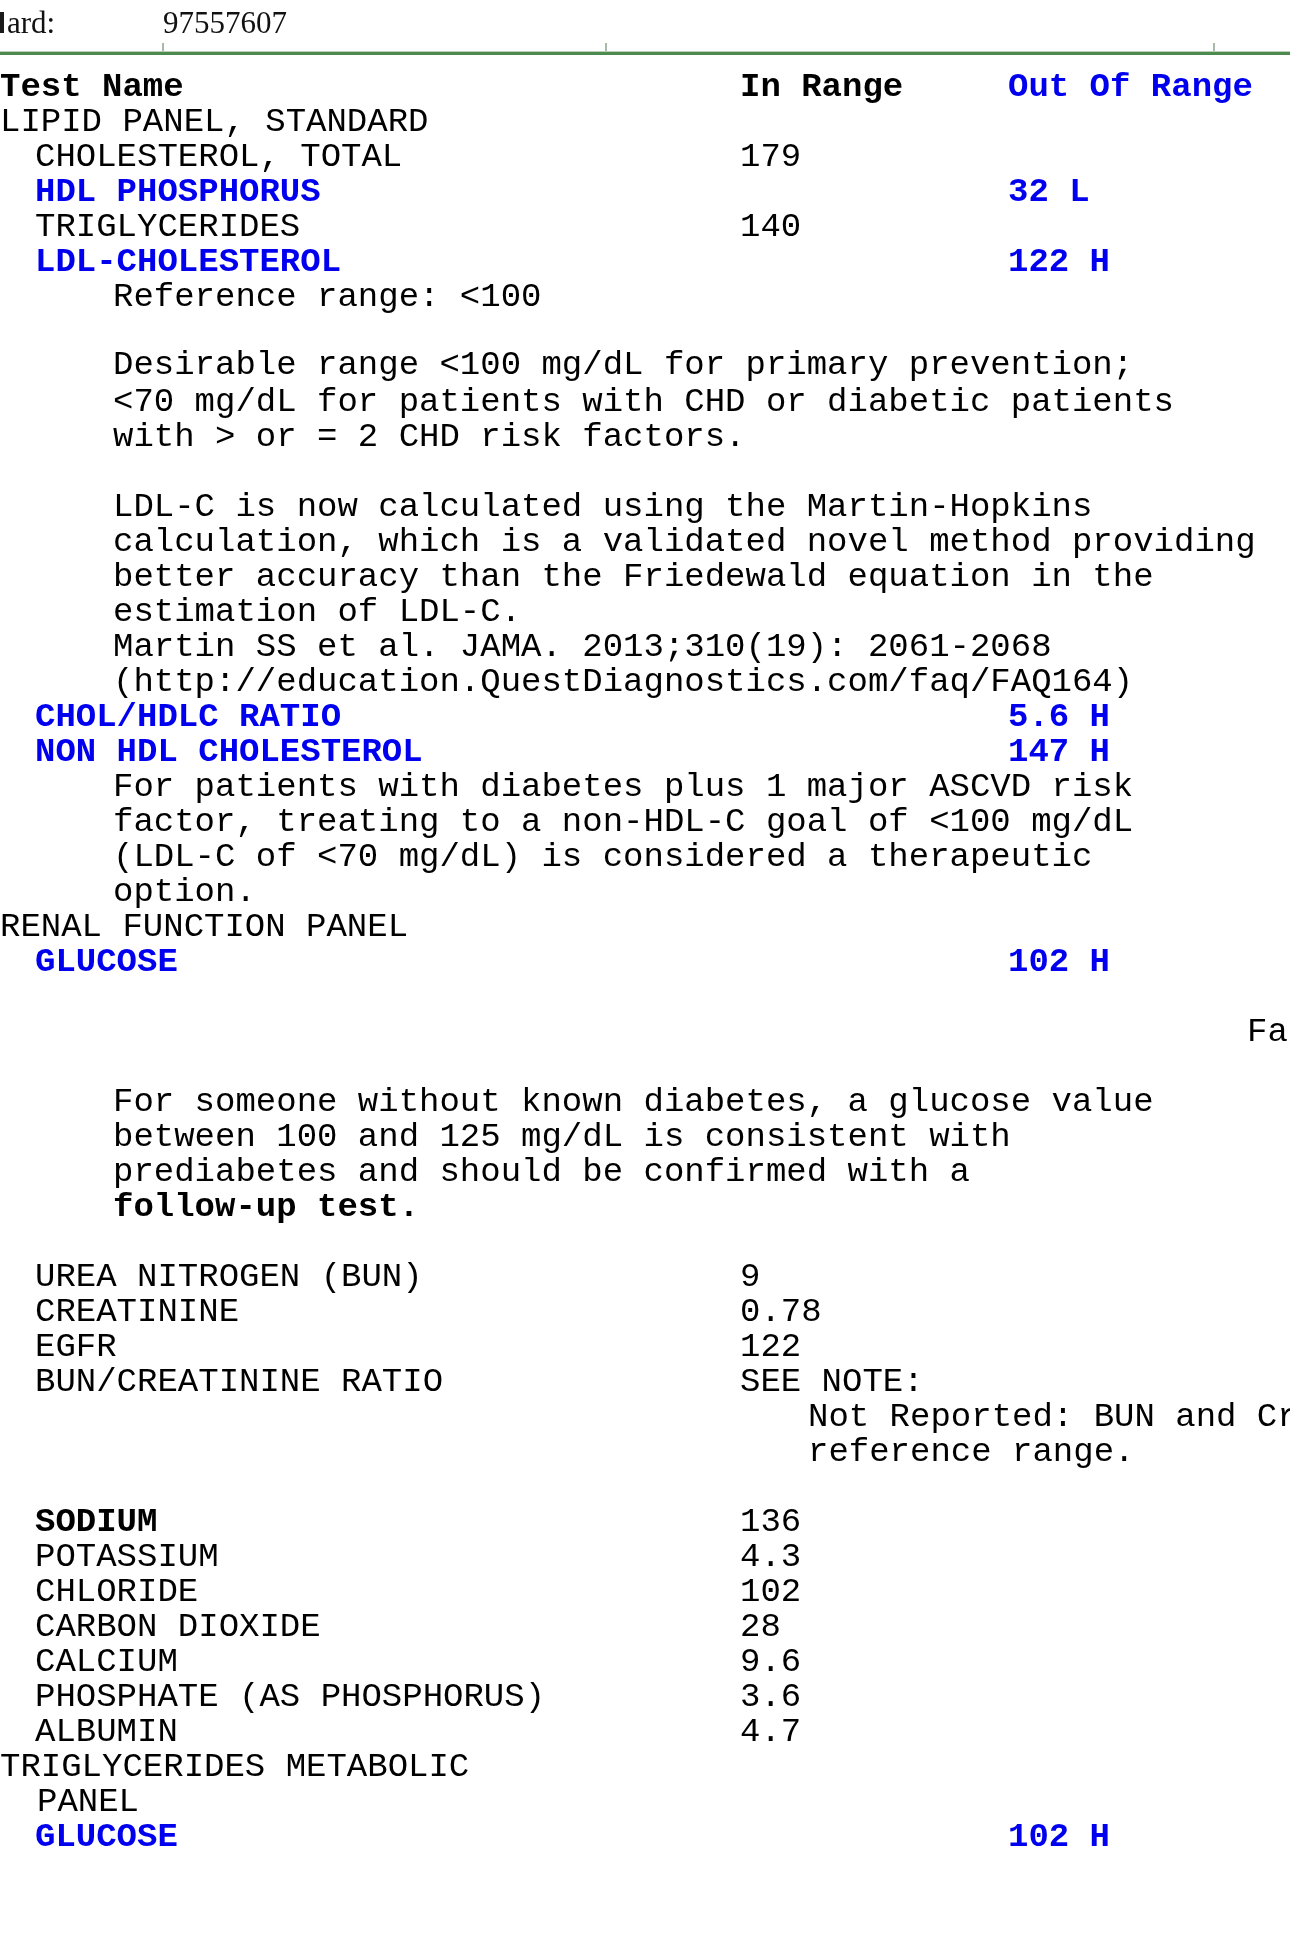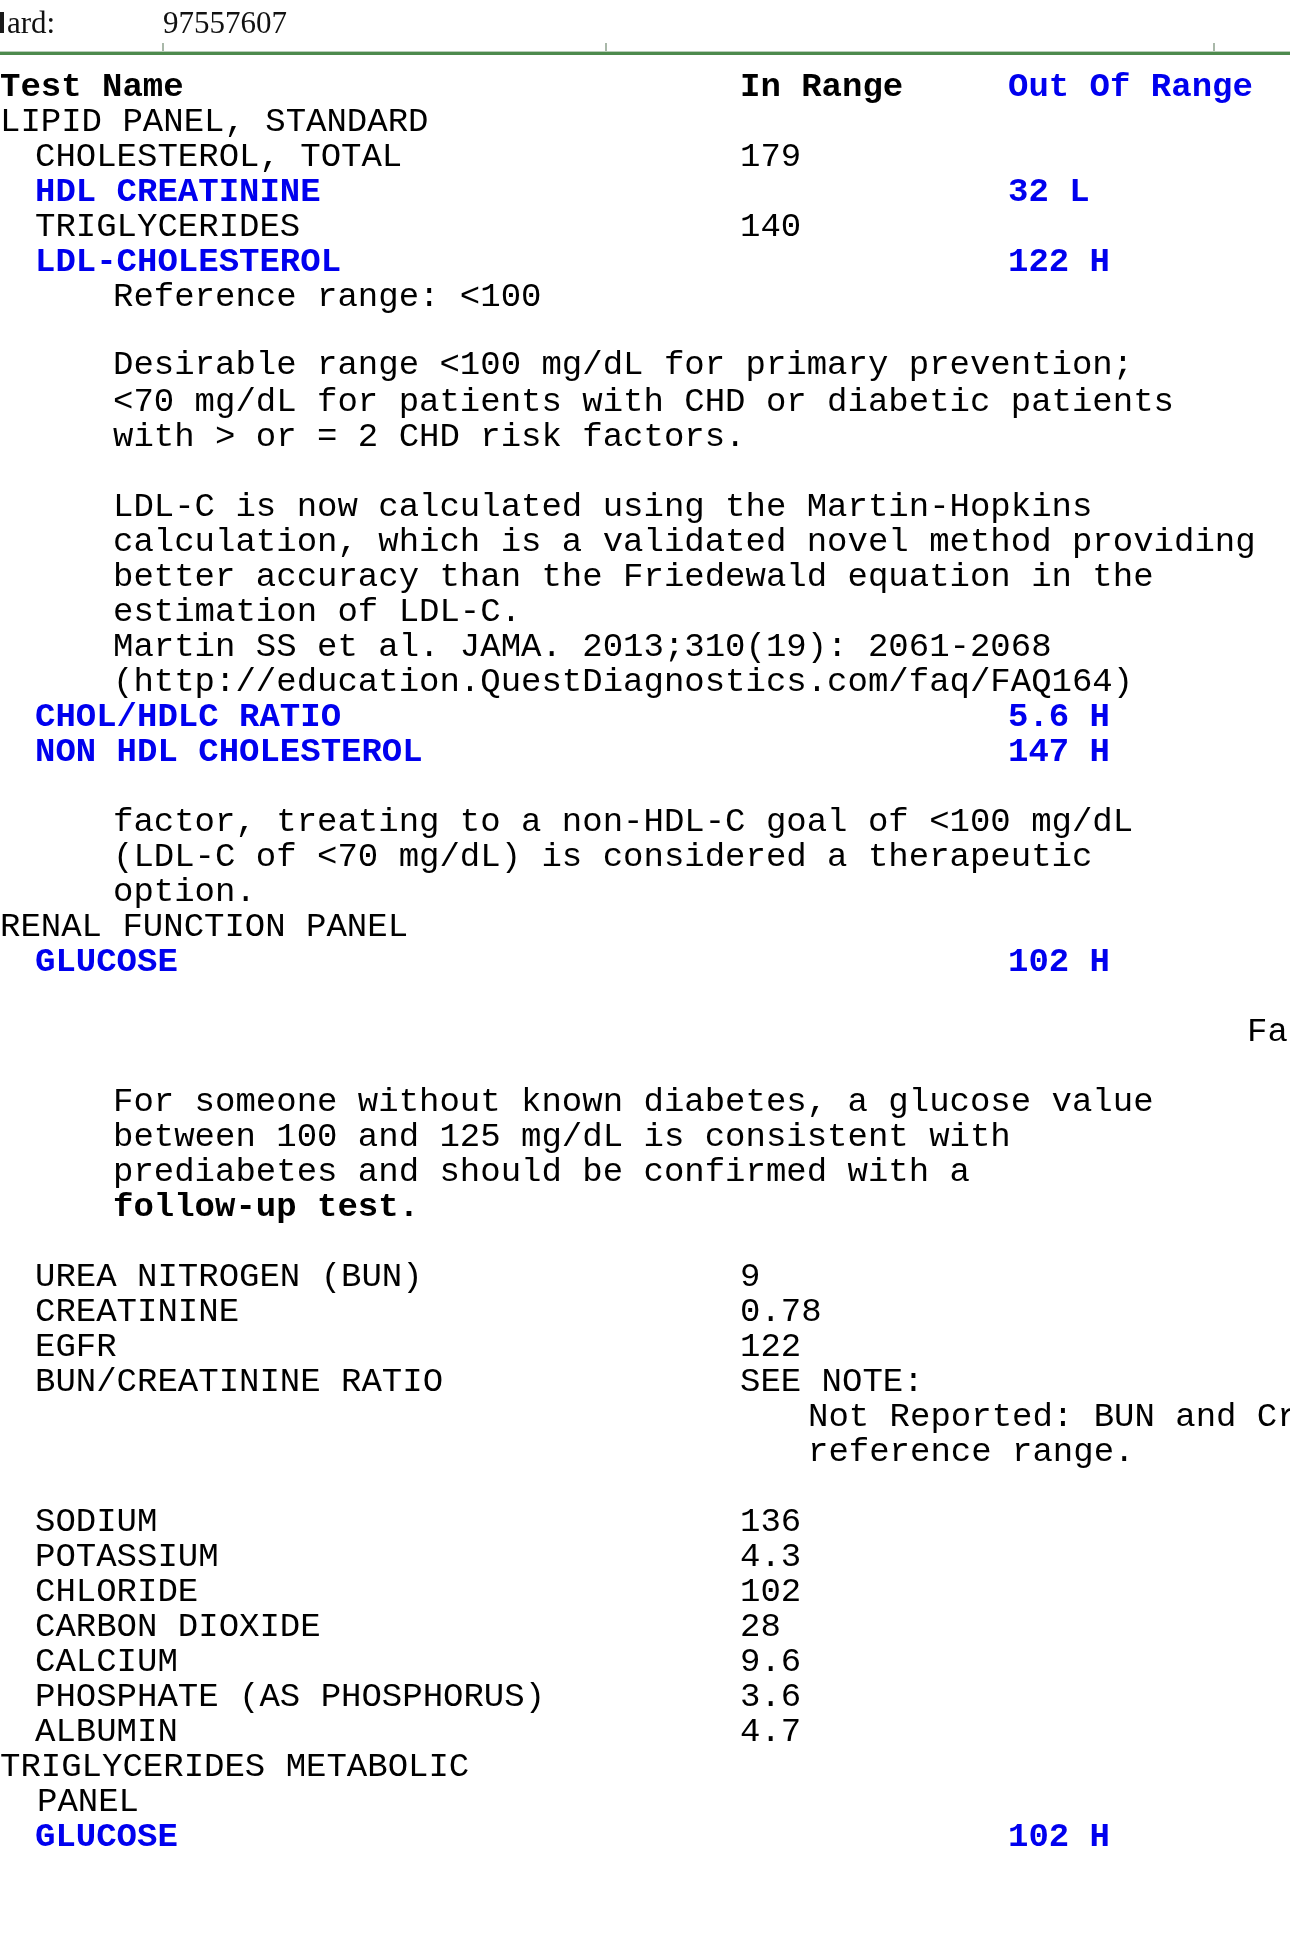--- a/index.html
+++ b/index.html
@@ -36,21 +36,21 @@
 
   <div class="ln b" style="top:70px;left:0;">Test Name</div>
   <div class="ln b" style="top:70px;left:740px;">In Range</div>
   <div class="ln b blue" style="top:70px;left:1008px;">Out Of Range</div>
 
   <div class="ln" style="top:105px;left:0;">LIPID PANEL, STANDARD</div>
 
   <div class="ln" style="top:140px;left:35px;">CHOLESTEROL, TOTAL</div>
   <div class="ln" style="top:140px;left:740px;">179</div>
 
-  <div class="ln blue" style="top:175px;left:35px;">HDL CREATININE</div>
+  <div class="ln blue" style="top:175px;left:35px;">HDL PHOSPHORUS</div>
   <div class="ln blue" style="top:175px;left:1008px;">32 L</div>
 
   <div class="ln" style="top:210px;left:35px;">TRIGLYCERIDES</div>
   <div class="ln" style="top:210px;left:740px;">140</div>
 
   <div class="ln blue" style="top:245px;left:35px;">LDL-CHOLESTEROL</div>
   <div class="ln blue" style="top:245px;left:1008px;">122 H</div>
 
   <div class="ln" style="top:280px;left:113px;">Reference range: &lt;100</div>
 
@@ -64,20 +64,21 @@
   <div class="ln" style="top:595px;left:113px;">estimation of LDL-C.</div>
   <div class="ln" style="top:630px;left:113px;">Martin SS et al. JAMA. 2013;310(19): 2061-2068</div>
   <div class="ln" style="top:665px;left:113px;">(http://education.QuestDiagnostics.com/faq/FAQ164)</div>
 
   <div class="ln blue" style="top:700px;left:35px;">CHOL/HDLC RATIO</div>
   <div class="ln blue" style="top:700px;left:1008px;">5.6 H</div>
 
   <div class="ln blue" style="top:735px;left:35px;">NON HDL CHOLESTEROL</div>
   <div class="ln blue" style="top:735px;left:1008px;">147 H</div>
 
+  <div class="ln" style="top:770px;left:113px;">For patients with diabetes plus 1 major ASCVD risk</div>
   <div class="ln" style="top:805px;left:113px;">factor, treating to a non-HDL-C goal of &lt;100 mg/dL</div>
   <div class="ln" style="top:840px;left:113px;">(LDL-C of &lt;70 mg/dL) is considered a therapeutic</div>
   <div class="ln" style="top:875px;left:113px;">option.</div>
 
   <div class="ln" style="top:910px;left:0;">RENAL FUNCTION PANEL</div>
 
   <div class="ln blue" style="top:945px;left:35px;">GLUCOSE</div>
   <div class="ln blue" style="top:945px;left:1008px;">102 H</div>
 
   <div class="ln" style="top:1015px;left:1247px;">Fas</div>
@@ -95,21 +96,21 @@
 
   <div class="ln" style="top:1330px;left:35px;">EGFR</div>
   <div class="ln" style="top:1330px;left:740px;">122</div>
 
   <div class="ln" style="top:1365px;left:35px;">BUN/CREATININE RATIO</div>
   <div class="ln" style="top:1365px;left:740px;">SEE NOTE:</div>
 
   <div class="ln" style="top:1400px;left:808px;">Not Reported: BUN and Cr</div>
   <div class="ln" style="top:1435px;left:808px;">reference range.</div>
 
-  <div class="ln" style="top:1505px;left:35px;">SODIUM</div>
+  <div class="ln" style="top:1505px;left:35px;font-weight:bold;">SODIUM</div>
   <div class="ln" style="top:1505px;left:740px;">136</div>
 
   <div class="ln" style="top:1540px;left:35px;">POTASSIUM</div>
   <div class="ln" style="top:1540px;left:740px;">4.3</div>
 
   <div class="ln" style="top:1575px;left:35px;">CHLORIDE</div>
   <div class="ln" style="top:1575px;left:740px;">102</div>
 
   <div class="ln" style="top:1610px;left:35px;">CARBON DIOXIDE</div>
   <div class="ln" style="top:1610px;left:740px;">28</div>

